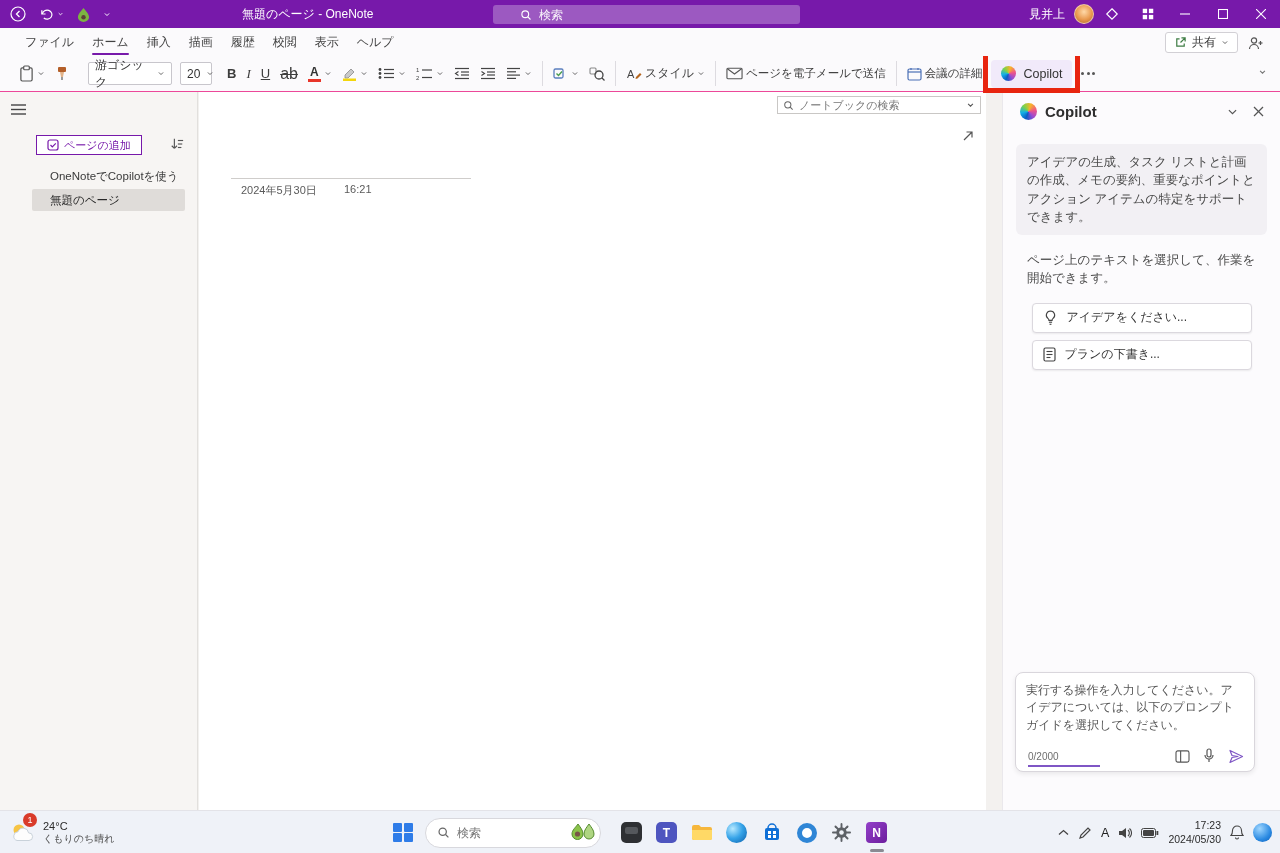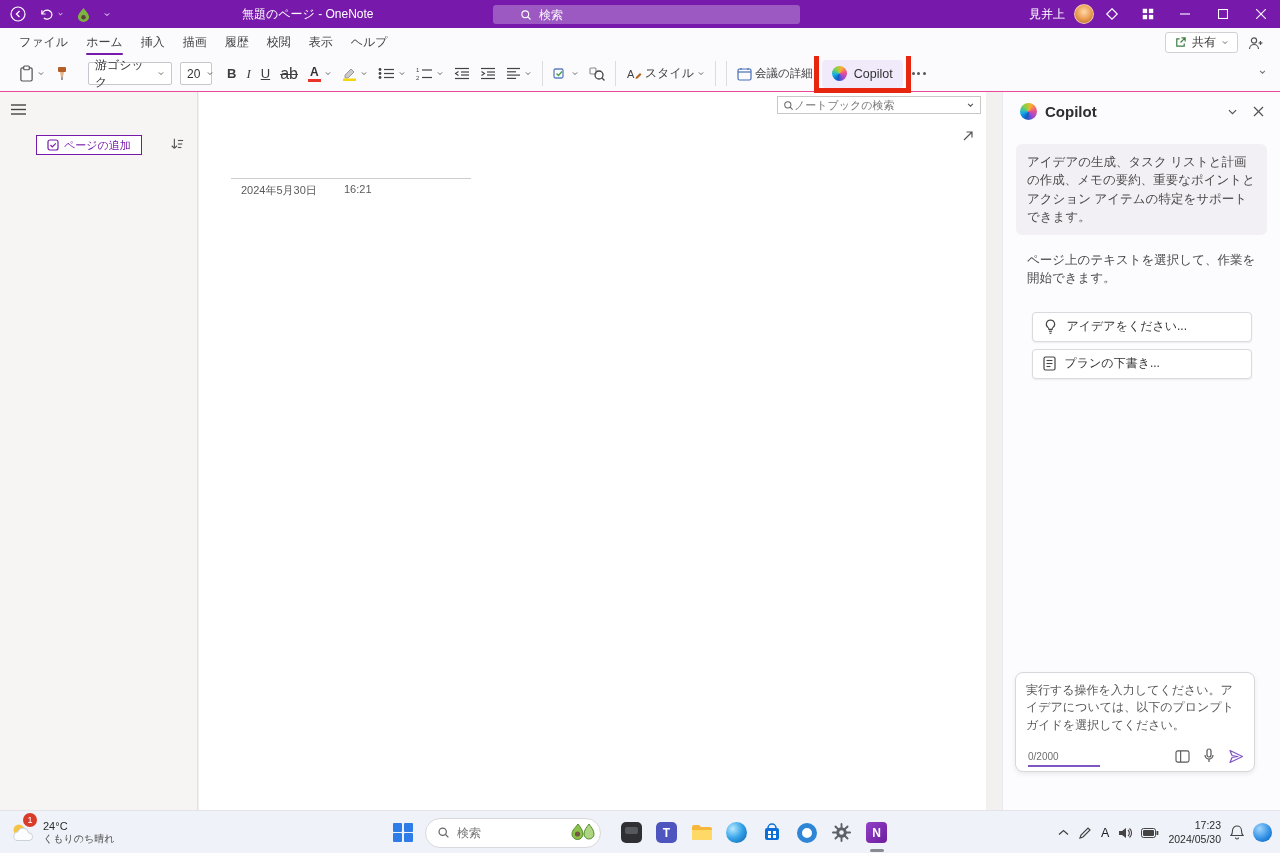--- a/index.html
+++ b/index.html
@@ -16,21 +16,21 @@
   .tb-search input{background:transparent;border:none;outline:none;color:#fff;font-size:12px;width:210px;font-family:inherit}
   .tb-search input::placeholder{color:#fff;opacity:.95}
   .tb-right{position:absolute;right:0;top:0;height:28px;display:flex;align-items:center}
   .tb-user{font-size:12px;margin-right:9px;white-space:nowrap}
   .tb-avatar{width:20px;height:20px;border-radius:50%;background:radial-gradient(circle at 50% 38%,#ffd9a8 0%,#e8984d 55%,#a85f2a 100%);border:1px solid rgba(255,255,255,.5)}
   .tb-ic{margin:0 11px}
   .wc{width:38px;height:28px;display:flex;align-items:center;justify-content:center;cursor:pointer}
 
   
   .menubar{position:absolute;top:28px;left:0;width:100%;height:28px;background:#fbfafc;z-index:19}
-  .tabs{display:flex;align-items:center;height:100%;padding-left:10px}
+  .tabs{display:flex;align-items:center;height:100%;padding-left:16px}
   .tab{position:relative;height:100%;display:flex;align-items:center;padding:0 9px;font-size:12px;color:#424242;cursor:pointer;white-space:nowrap}
   .tab.active::after{content:"";position:absolute;left:9px;right:9px;bottom:1px;height:2.5px;background:#7719aa;border-radius:2px}
   .share-btn{position:absolute;right:42px;top:4px;height:21px;display:flex;align-items:center;gap:5px;padding:0 8px;background:#fff;border:1px solid #d2d0d5;border-radius:3px;font-size:12px;color:#333;cursor:pointer}
   .person-btn{position:absolute;right:12px;top:4px;height:21px;width:24px;display:flex;align-items:center;justify-content:center;cursor:pointer}
 
   
   .ribbon{position:absolute;top:56px;left:0;width:100%;height:36px;background:#fbfafc;border-bottom:1px solid #ec4899;display:flex;align-items:center;padding:0 14px;z-index:18}
   .rb{display:flex;align-items:center;gap:3px;height:28px;padding:0 5px;border-radius:3px;color:#3d3d3d;font-size:12px;cursor:pointer;white-space:nowrap;flex:none}
   .combo{display:flex;align-items:center;justify-content:space-between;height:23px;background:#fff;border:1px solid #c8c6cc;border-radius:2px;padding:0 6px;font-size:12px;color:#333;cursor:pointer;gap:6px;flex:none}
   .rdiv{width:1px;height:25px;background:#dddbe0;margin:0 5px;flex:none}
@@ -53,35 +53,35 @@
   .workspace{position:absolute;top:92px;left:0;width:100%;height:718px;background:#f3f1ef}
   .sidebar{position:absolute;left:0;top:0;width:198px;height:100%;background:#f7f5f3;border-right:1px solid #e2e0dd}
   .hamburger{position:absolute;left:7px;top:7px;width:22px;height:20px;display:flex;align-items:center;justify-content:center;cursor:pointer}
   .addpage-btn{position:absolute;left:36px;top:43px;height:20px;display:flex;align-items:center;gap:5px;padding:0 10px;border:1px solid #7719aa;border-radius:0;background:#fff;color:#7719aa;font-size:11px;cursor:pointer;white-space:nowrap}
   .sort-btn{position:absolute;right:13px;top:45px;cursor:pointer}
   .pagelist{position:absolute;left:0;top:72px;width:100%}
   .page-item{height:24px;display:flex;align-items:center;padding-left:50px;font-size:11.5px;color:#3a3a3a;cursor:pointer;white-space:nowrap}
   .page-item.selected{height:22px;margin:1px 12px 1px 32px;padding-left:18px;background:#dfdcd9;border-radius:2px;color:#1f1f1f}
 
   .canvas{position:absolute;left:199px;top:0;width:787px;height:100%;background:#fff}
-  .nb-search{position:absolute;top:4px;left:578px;width:204px;height:18px;background:#fff;border:1px solid #c9c7c5;display:flex;align-items:center;padding:0 5px}
+  .nb-search{position:absolute;top:4px;left:578px;width:204px;height:18px;background:#fff;border:1px solid #c9c7c5;display:flex;align-items:center;gap:5px;padding:0 5px}
   .nb-search input{border:none;outline:none;font-size:11px;color:#555;flex:1;min-width:0;background:transparent;font-family:inherit}
   .expand-btn{position:absolute;left:762px;top:37px;cursor:pointer}
   .title-rule{position:absolute;left:32px;top:86px;width:240px;height:1px;background:#cfcdcb}
   .page-date{position:absolute;left:42px;top:91px;font-size:11px;color:#5a5a5a}
   .page-time{position:absolute;left:145px;top:91px;font-size:11px;color:#5a5a5a}
 
   
   .copilot{position:absolute;right:0;top:0;width:278px;height:100%;background:#fcfbfd;border-left:1px solid #eae8ec}
   .cp-head{display:flex;align-items:center;padding:11px 16px 8px 17px}
   .cp-title{font-size:15px;font-weight:bold;color:#2e2e2e;margin-left:8px;flex:1}
   .cp-hicons{display:flex;align-items:center;gap:15px}
   .cp-intro{margin:16px 13px 0;font-size:12.5px;line-height:1.46;color:#4a4a4a;background:#f2f0f4;border-radius:6px;padding:9px 11px}
   .cp-hint{margin:16px 14px 0 24px;font-size:12.5px;line-height:1.46;color:#4a4a4a}
-  .cards{margin-top:24px}
+  .cards{margin-top:15px}
   .cp-card{margin:0 auto;width:220px;height:30px;background:#fff;border:1px solid #dbd8de;border-radius:4px;box-shadow:0 1px 2px rgba(0,0,0,.07);display:flex;align-items:center;gap:9px;padding:0 10px;font-size:12px;color:#333;cursor:pointer}
   .cp-card + .cp-card{margin-top:7px}
   .cp-input{position:absolute;left:12px;bottom:38px;width:240px;height:100px;background:#fff;border:1px solid #d9d6dc;border-radius:8px;box-shadow:0 2px 5px rgba(0,0,0,.08)}
   .cp-input textarea{width:100%;height:60px;border:none;outline:none;resize:none;font-family:inherit;font-size:12px;line-height:1.45;color:#444;padding:9px 10px 0;background:transparent}
   .cp-input textarea::placeholder{color:#575757}
   .cp-foot{position:absolute;left:12px;right:10px;bottom:7px;display:flex;align-items:center}
   .cp-count{font-size:10px;color:#6e6e6e}
   .char-bar{position:absolute;left:12px;bottom:4px;width:72px;height:2px;background:#7f56c5}
   .cp-ficons{margin-left:auto;display:flex;align-items:center;gap:13px}
 
@@ -397,20 +397,29 @@
           </svg>
         </span>
       <span>スタイル</span>
       <span class="i caret">
           <svg width="8" height="7" viewBox="0 0 10 10">
             <path d="M2 3.5 L5 6.5 L8 3.5" fill="none" stroke="#555" stroke-width="1.3"></path>
           </svg>
         </span>
     </span>
     <span class="rdiv"></span>
+    <span class="rb">
+      <span class="i">
+          <svg width="17" height="13" viewBox="0 0 18 13">
+            <rect x="1" y="1" width="16" height="11" rx="1" fill="none" stroke="#555" stroke-width="1.2"></rect>
+            <path d="M1.5 1.5 L9 7 L16.5 1.5" fill="none" stroke="#555" stroke-width="1.2"></path>
+          </svg>
+        </span>
+      <span style="font-size:11.5px">ページを電子メールで送信</span>
+    </span>
     <span class="rdiv"></span>
     <span class="rb">
       <span class="i">
           <svg width="15" height="14" viewBox="0 0 15 14">
             <rect x="1" y="2" width="13" height="11" rx="1.5" fill="none" stroke="#4a6fb5" stroke-width="1.2"></rect>
             <line x1="1" y1="5" x2="14" y2="5" stroke="#4a6fb5" stroke-width="1.2"></line>
             <line x1="4" y1="1" x2="4" y2="3" stroke="#4a6fb5" stroke-width="1.2"></line>
             <line x1="11" y1="1" x2="11" y2="3" stroke="#4a6fb5" stroke-width="1.2"></line>
           </svg>
         </span>
@@ -453,20 +462,24 @@
         <span>ページの追加</span>
       </button>
       <span class="i sort-btn">
           <svg width="14" height="14" viewBox="0 0 16 16" stroke="#555" fill="none" stroke-width="1.3">
             <path d="M5 2 v11 M5 13 l-3 -3 M5 13 l3 -3"></path>
             <line x1="9" y1="4" x2="15" y2="4"></line>
             <line x1="9" y1="8" x2="14" y2="8"></line>
             <line x1="9" y1="12" x2="13" y2="12"></line>
           </svg>
         </span>
+      <div class="pagelist">
+        <div class="page-item">OneNoteでCopilotを使う</div>
+        <div class="page-item selected">無題のページ</div>
+      </div>
     </aside>
 
     <main class="canvas">
       <div class="nb-search">
         <span class="i">
             <svg width="11" height="11" viewBox="0 0 16 16">
               <circle cx="7" cy="7" r="4.5" fill="none" stroke="#666" stroke-width="1.5"></circle>
               <line x1="10.5" y1="10.5" x2="14" y2="14" stroke="#666" stroke-width="1.5"></line>
             </svg>
           </span>

